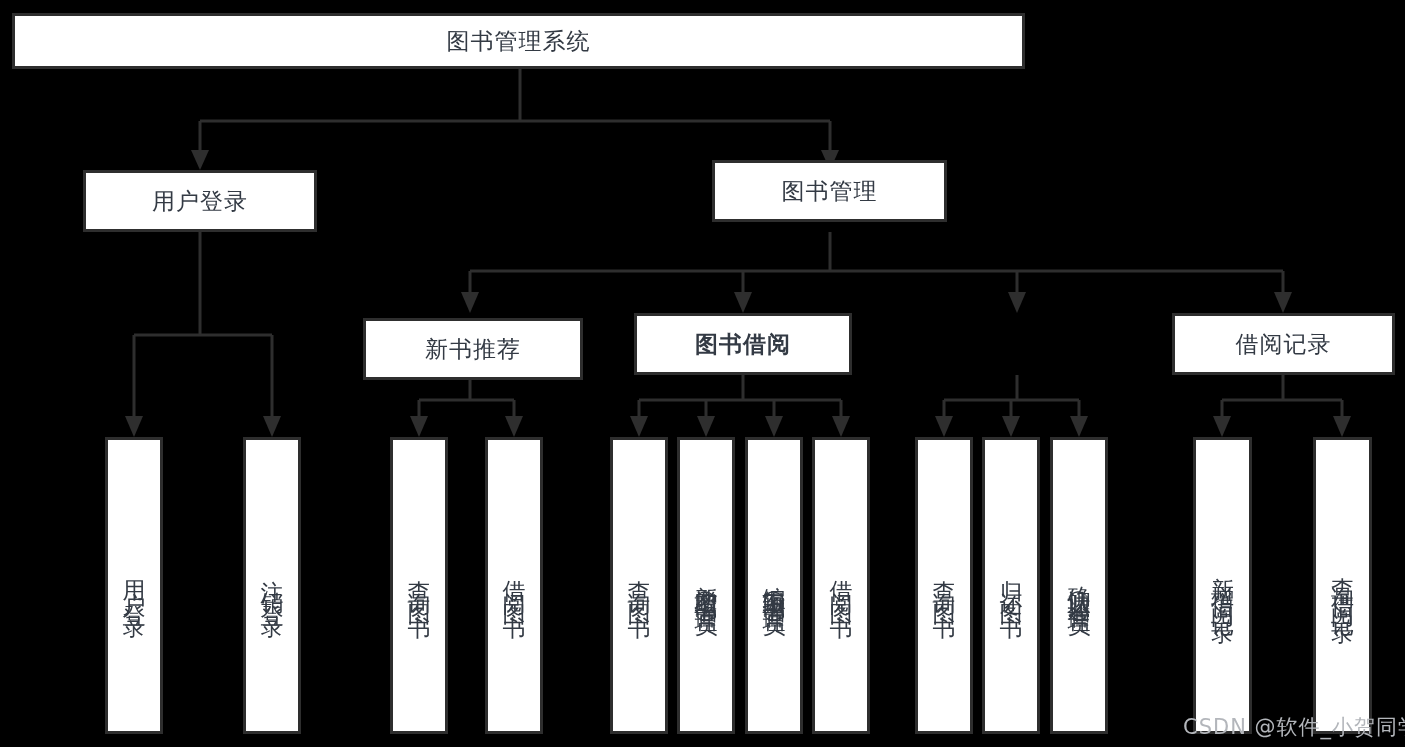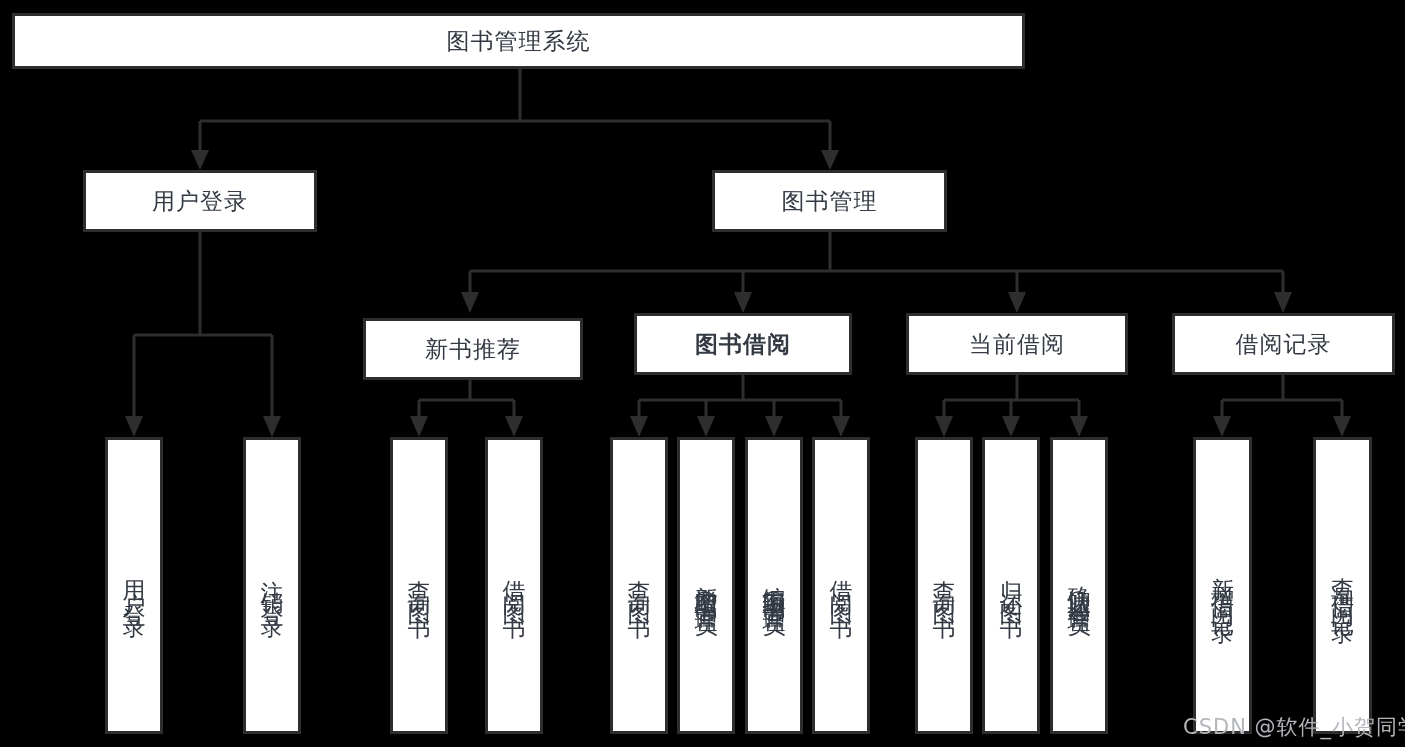--- a/index.html
+++ b/index.html
@@ -103,32 +103,29 @@
     </g>
   </svg>
 
   <div class="box" style="left:12px; top:13px; width:1013px; height:56px;">
     <span class="hlabel">图书管理系统</span>
   </div>
 
   <div class="box" style="left:83px; top:170px; width:234px; height:62px;">
     <span class="hlabel">用户登录</span>
   </div>
-  <div class="box" style="left:712px; top:170px; width:235px; height:62px;font-family:Liberation Mono, monospace;">
+  <div class="box" style="left:712px; top:160px; width:235px; height:62px;font-family:Liberation Mono, monospace;">
     <span class="hlabel">图书管理</span>
   </div>
 
   <div class="box" style="left:363px; top:318px; width:220px; height:62px;">
     <span class="hlabel">新书推荐</span>
   </div>
   <div class="box" style="left:634px; top:313px; width:218px; height:62px;font-weight:bold;">
     <span class="hlabel">图书借阅</span>
-  </div>
-  <div class="box" style="left:906px; top:313px; width:222px; height:62px;">
-    <span class="hlabel">当前借阅</span>
   </div>
   <div class="box" style="left:1172px; top:313px; width:223px; height:62px;">
     <span class="hlabel">借阅记录</span>
   </div>
 
   <div class="box" style="left:105px; top:437px; width:58px; height:297px;">
     <span class="vlabel vt4">用户登录</span>
   </div>
   <div class="box" style="left:243px; top:437px; width:58px; height:297px;">
     <span class="vlabel vt4">注销登录</span>

